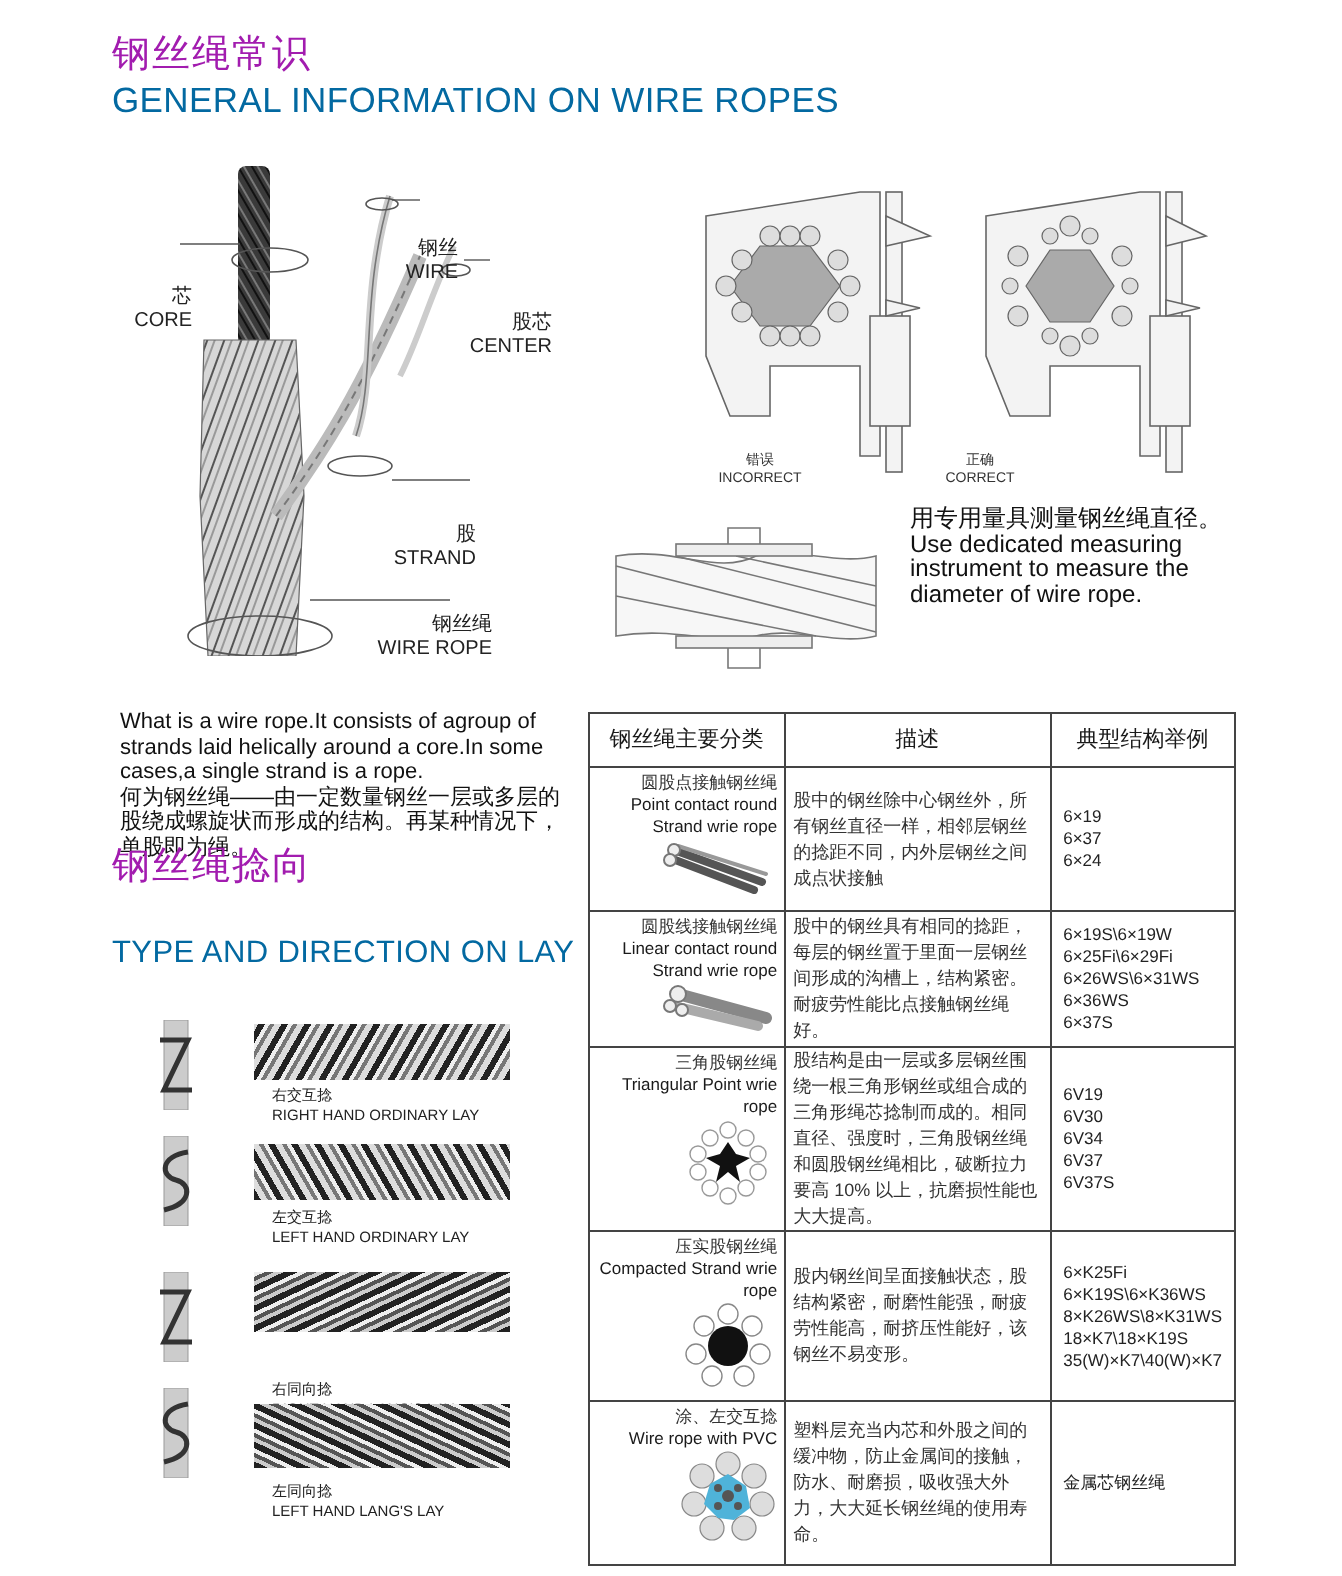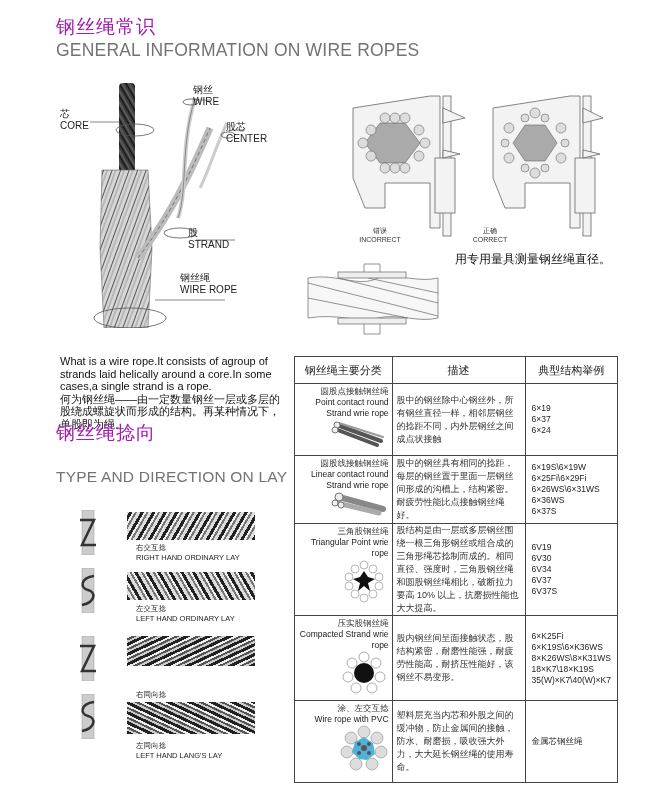--- a/index.html
+++ b/index.html
@@ -1,21 +1,21 @@
 <!DOCTYPE html>
 <html><head>
 <meta charset="utf-8">
 <style>
   html, body { margin: 0; padding: 0; background: #ffffff; }
   body { width: 671px; height: 788px; position: relative; overflow: hidden;
          font-family: "Liberation Sans", "DejaVu Sans", sans-serif; color: #1a1a1a; }
   .abs { position: absolute; }
   .title-cn { font-size: 19px; letter-spacing: 1px; color: #a21caf; }
-  .title-en { font-size: 17.5px; color: #737373; letter-spacing: 0.2px; }
-  .lbl { font-size: 10px; color: #222; text-align: left; line-height: 12px; }
+  .title-en { font-size: 17.5px; color: #0369a1; letter-spacing: 0.2px; }
+  .lbl { font-size: 10px; color: #222; text-align: right; line-height: 12px; margin-top: 35px; }
   .lbl .cn { font-size: 10px; }
   .small { font-size: 7px; color: #333; line-height: 9px; text-align: center; }
   .para { font-size: 11px; line-height: 12.5px; color: #111; }
   .lay-label { font-size: 7.5px; line-height: 10px; color: #222; }
 
   
   table.rope-table { position: absolute; left: 294px; top: 356px; border-collapse: collapse;
                      width: 324px; font-size: 8.5px; line-height: 11px; }
   table.rope-table th, table.rope-table td { border: 1px solid #444; vertical-align: top; padding: 0; }
   table.rope-table th { font-weight: normal; font-size: 11px; height: 26px; vertical-align: middle; text-align: center; }
@@ -162,20 +162,21 @@
         <path d="M70 20 L140 35"></path>
       <rect x="40" y="14" width="68" height="6" fill="#eee"></rect>
       <rect x="40" y="60" width="68" height="6" fill="#eee"></rect>
       <path d="M66 14 L66 6 L82 6 L82 14"></path>
       <path d="M66 66 L66 76 L82 76 L82 66"></path>
     </g>
   </svg>
 </div>
 <div class="abs" style="left:455px; top:253px; width:160px; font-size:12px; line-height:12.5px; color:#111;">
   <div>用专用量具测量钢丝绳直径。</div>
+  <div>Use dedicated measuring instrument to measure the diameter of wire rope.</div>
 </div>
 
 <div class="abs para" style="left:60px; top:355px; width:228px;">
   <div>What is a wire rope.It consists of agroup of strands laid helically around a core.In some cases,a single strand is a rope.</div>
   <div>何为钢丝绳——由一定数量钢丝一层或多层的股绕成螺旋状而形成的结构。再某种情况下，单股即为绳。</div>
 </div>
 
 <div class="abs title-cn" style="left:56px; top:420px;">钢丝绳捻向</div>
 <div class="abs title-en" style="left:56px; top:468px; font-size:15.5px;">TYPE AND DIRECTION ON LAY</div>
 

